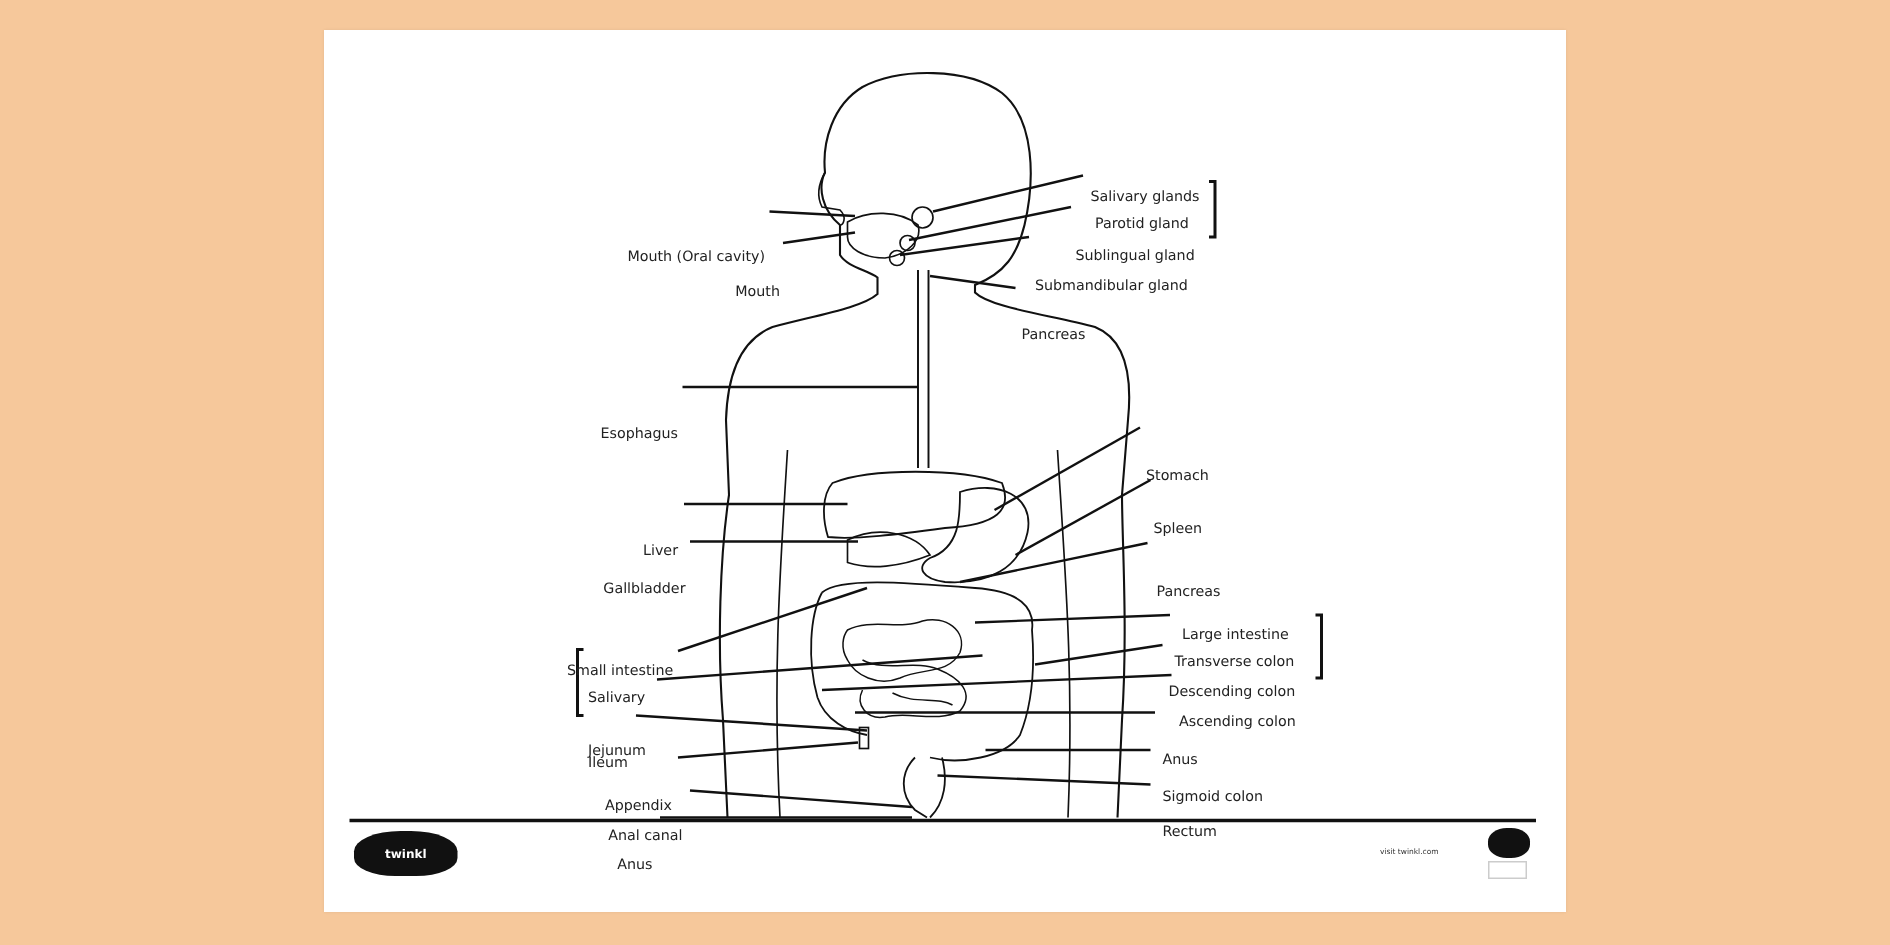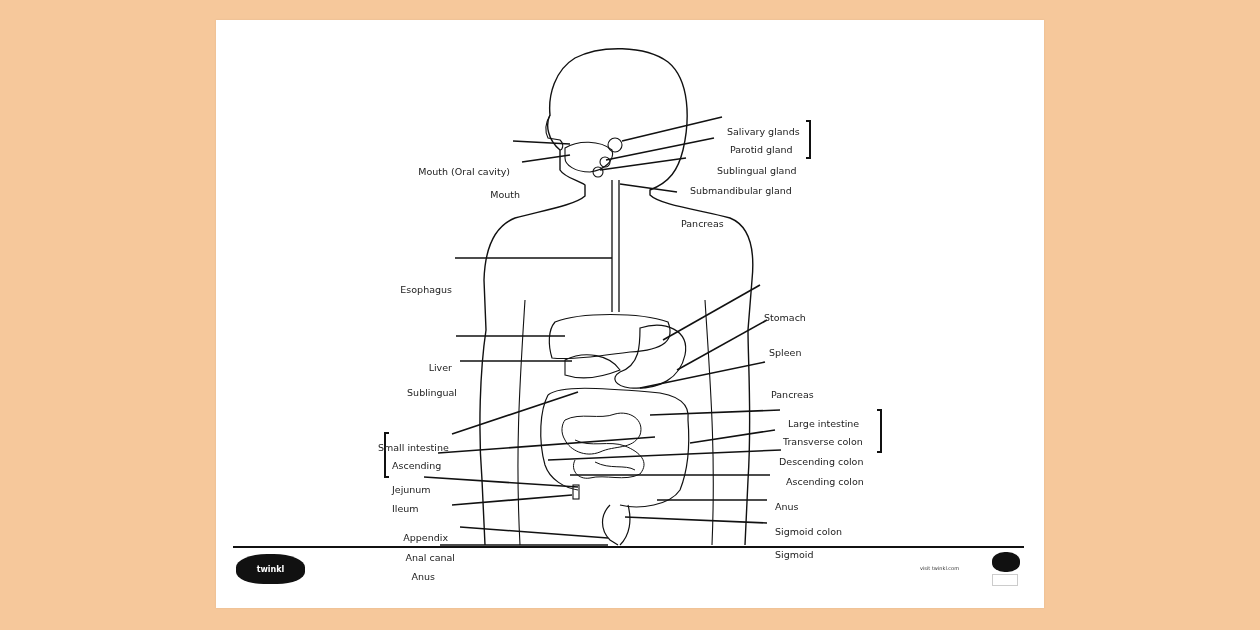--- a/index.html
+++ b/index.html
@@ -80,43 +80,43 @@
   <path d="M877 410 L881 410 L881 452 L877 452" stroke-width="2"></path>
   <path d="M389 433 L385 433 L385 477 L389 477" stroke-width="2"></path>
 
   <line x1="233" y1="547" x2="1024" y2="547" stroke-width="2.2"></line>
 </svg>
 
 <div class="lbl r" style="right:750px;top:134px">Mouth (Oral cavity)</div>
 <div class="lbl r" style="right:740px;top:157px">Mouth</div>
 <div class="lbl r" style="right:808px;top:252px">Esophagus</div>
 <div class="lbl r" style="right:808px;top:330px">Liver</div>
-<div class="lbl r" style="right:803px;top:355px">Sublingual</div>
+<div class="lbl r" style="right:803px;top:355px">Gallbladder</div>
 <div class="lbl" style="left:378px;top:410px">Small intestine</div>
-<div class="lbl" style="left:392px;top:428px">Ascending</div>
-<div class="lbl" style="left:392px;top:452px">Jejunum</div>
+<div class="lbl" style="left:392px;top:428px">Salivary</div>
+<div class="lbl" style="left:392px;top:463px">Jejunum</div>
 <div class="lbl" style="left:392px;top:471px">Ileum</div>
 <div class="lbl r" style="right:812px;top:500px">Appendix</div>
 <div class="lbl r" style="right:805px;top:520px">Anal canal</div>
 <div class="lbl r" style="right:825px;top:539px">Anus</div>
 
 <div class="lbl" style="left:727px;top:94px">Salivary glands</div>
 <div class="lbl" style="left:730px;top:112px">Parotid gland</div>
 <div class="lbl" style="left:717px;top:133px">Sublingual gland</div>
 <div class="lbl" style="left:690px;top:153px">Submandibular gland</div>
 <div class="lbl" style="left:681px;top:186px">Pancreas</div>
 <div class="lbl" style="left:764px;top:280px">Stomach</div>
 <div class="lbl" style="left:769px;top:315px">Spleen</div>
 <div class="lbl" style="left:771px;top:357px">Pancreas</div>
 <div class="lbl" style="left:788px;top:386px">Large intestine</div>
 <div class="lbl" style="left:783px;top:404px">Transverse colon</div>
 <div class="lbl" style="left:779px;top:424px">Descending colon</div>
 <div class="lbl" style="left:786px;top:444px">Ascending colon</div>
 <div class="lbl" style="left:775px;top:469px">Anus</div>
 <div class="lbl" style="left:775px;top:494px">Sigmoid colon</div>
-<div class="lbl" style="left:775px;top:517px">Sigmoid</div>
+<div class="lbl" style="left:775px;top:517px">Rectum</div>
 
 <div class="logo" style="left:236px;top:554px;width:69px;height:30px;background:#111;border-radius:45% 45% 40% 40%;color:#fff;font-size:8px;font-weight:bold;display:flex;align-items:center;justify-content:center;">
     <span>twinkl</span>
   </div>
 <div class="footer-text" style="left:920px;top:565px">visit twinkl.com</div>
 <div class="logo" style="left:992px;top:552px;width:28px;height:20px;background:#111;border-radius:45%;"></div>
 <div class="logo" style="left:992px;top:574px;width:24px;height:10px;border:1px solid #ccc;"></div>
 
 </body></html>

